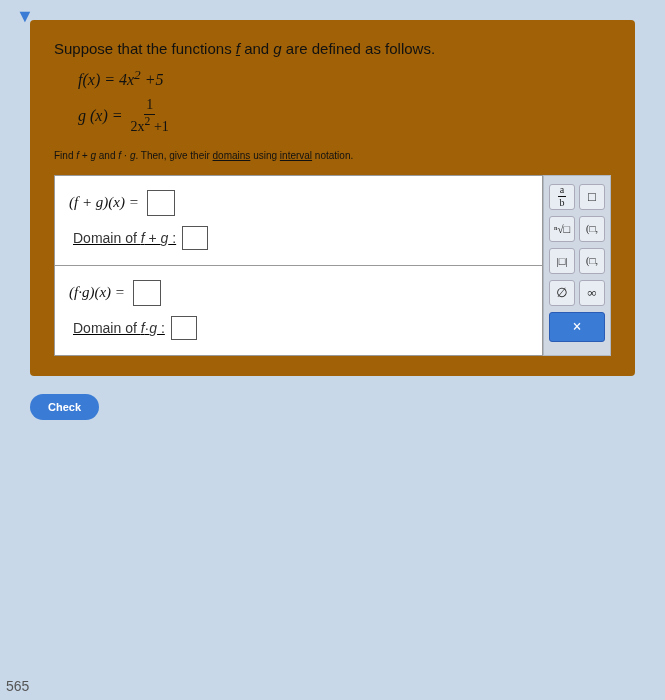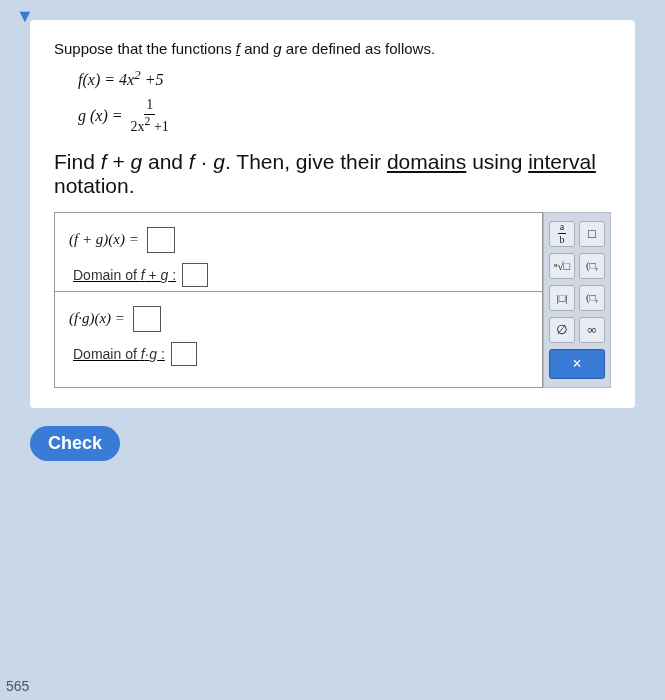--- a/index.html
+++ b/index.html
@@ -14,21 +14,21 @@
       justify-content: center;
     }
     .page-container {
       width: 665px;
       height: 700px;
       background: #c8d8e8;
       position: relative;
       padding: 20px 30px 20px 30px;
     }
     .white-panel {
-      background: #ffffff;
+      background: #a16207;
       border-radius: 4px;
       padding: 20px 24px 20px 24px;
       position: relative;
     }
     .problem-text {
       font-size: 15px;
       color: #111;
       margin-bottom: 10px;
       font-family: Arial, sans-serif;
     }
@@ -52,41 +52,41 @@
     .fraction .numer {
       border-bottom: 1px solid #111;
       padding: 0 2px;
       text-align: center;
     }
     .fraction .denom {
       padding: 0 2px;
       text-align: center;
     }
     .find-text {
-      font-size: 21px;
+      font-size: 10px;
       color: #111;
       margin: 10px 0 14px 0;
       font-family: Arial, sans-serif;
     }
     .find-text .underline {
       text-decoration: underline;
     }
     .answer-area {
       display: flex;
       flex-direction: row;
       gap: 0;
     }
     .answer-table {
       border: 1.5px solid #999;
       background: #fff;
       flex: 1;
       min-width: 0;
     }
     .answer-row {
-      padding: 14px 14px 2px 14px;
+      padding: 14px 14px 13px 14px;
       border-bottom: 1.5px solid #999;
     }
     .answer-row:last-child {
       border-bottom: none;
     }
     .answer-row-top {
       display: flex;
       align-items: center;
       gap: 8px;
       margin-bottom: 10px;
@@ -192,21 +192,21 @@
       font-size: 14px;
       font-family: Arial, sans-serif;
       cursor: pointer;
       color: #222;
     }
     .btn-check {
       padding: 7px 18px;
       border-radius: 20px;
       border: none;
       background: #3a7bd5;
-      font-size: 18px;
+      font-size: 11px;
       font-family: Arial, sans-serif;
       cursor: pointer;
       color: #fff;
       font-weight: bold;
     }
     
     .top-chevron {
       position: absolute;
       top: 6px;
       left: 16px;

